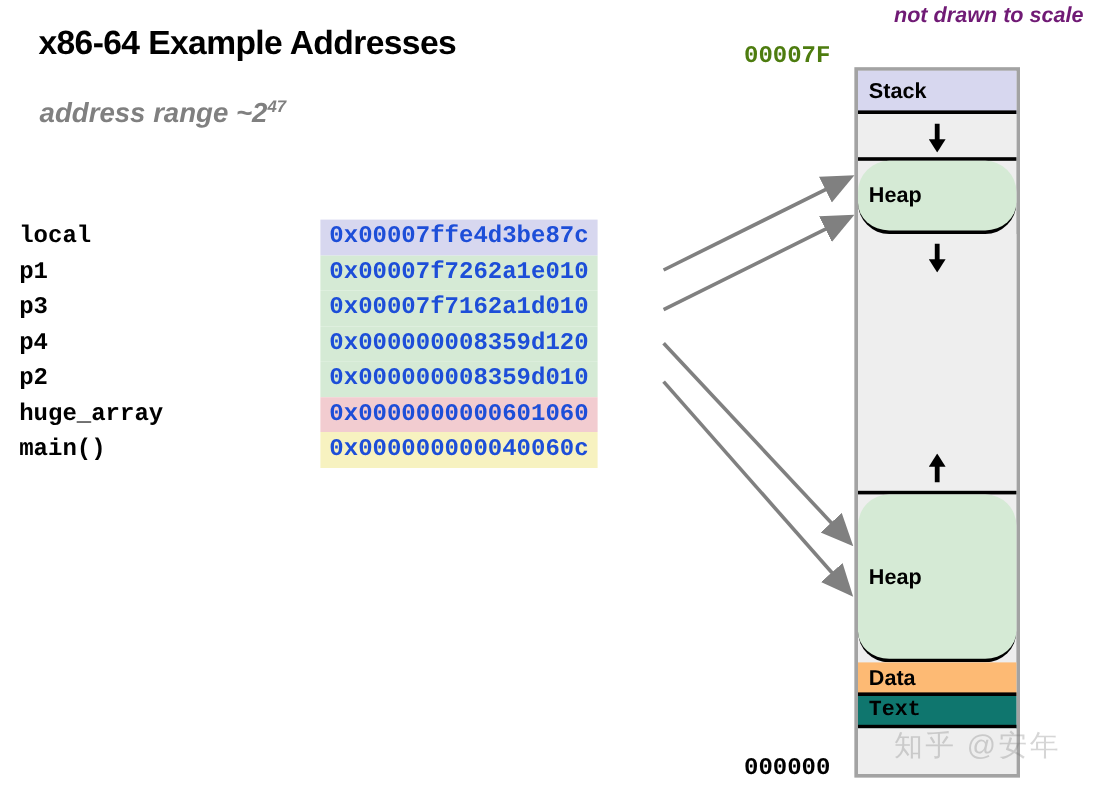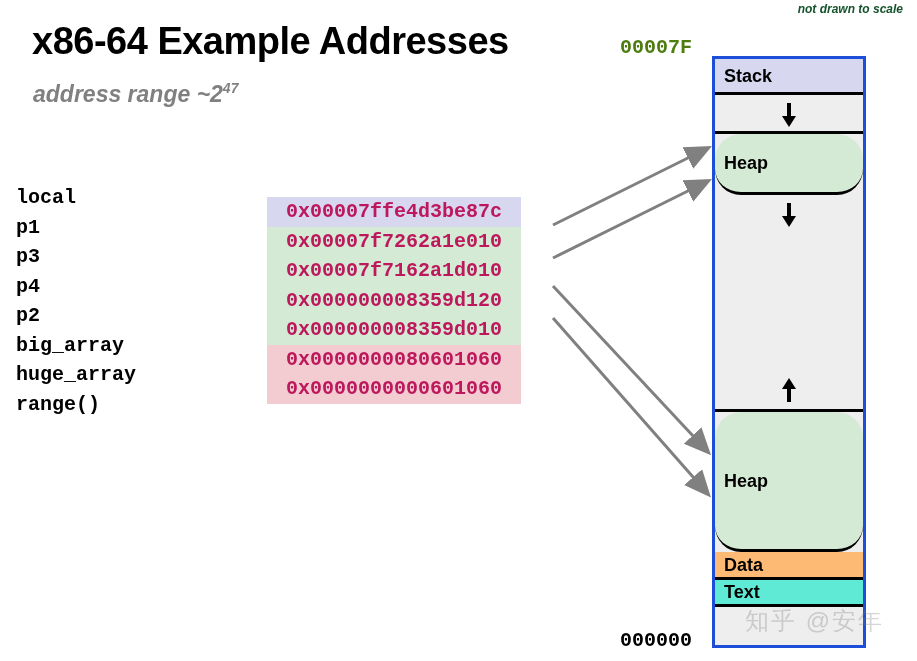--- a/index.html
+++ b/index.html
@@ -16,21 +16,21 @@
     height: 661px;
     background: #ffffff;
     overflow: hidden;
   }
 
   
   #title {
     position: absolute;
     left: 32px;
     top: 20px;
-    font-size: 38px;
+    font-size: 28px;
     font-weight: bold;
     color: #000000;
     letter-spacing: -0.5px;
     white-space: nowrap;
   }
   #subtitle {
     position: absolute;
     left: 33px;
     top: 80px;
     font-size: 23px;
@@ -62,46 +62,46 @@
     font-family: "Liberation Mono", "DejaVu Sans Mono", monospace;
     font-size: 20px;
     font-weight: bold;
     color: #000000;
     line-height: 29.5px;
     white-space: nowrap;
   }
   .var-addr {
     position: absolute;
     left: 267px;
-    top: 14px;
-    width: 254px;
+    top: 0px;
+    width: 231px;
     height: 29.5px;
     font-family: "Liberation Mono", "DejaVu Sans Mono", monospace;
     font-size: 20px;
     font-weight: bold;
-    color: #be185d;
+    color: #1d4ed8;
     line-height: 29.5px;
     text-align: center;
     white-space: nowrap;
     box-sizing: border-box;
   }
   .c-stack { background: #d7d7ef; }
   .c-heap  { background: #d5ead5; }
   .c-data  { background: #f2ccd0; }
   .c-text  { background: #f7f2c0; }
 
   
   #not-to-scale {
     position: absolute;
     right: 14px;
     top: 2px;
-    font-size: 12px;
+    font-size: 18px;
     font-weight: bold;
     font-style: italic;
-    color: #14532d;
+    color: #701a75;
     white-space: nowrap;
   }
   #label-top {
     position: absolute;
     left: 620px;
     top: 36px;
     font-family: "Liberation Mono", "DejaVu Sans Mono", monospace;
     font-size: 20px;
     font-weight: bold;
     color: #4d7c0f;
@@ -114,23 +114,23 @@
     font-family: "Liberation Mono", "DejaVu Sans Mono", monospace;
     font-size: 20px;
     font-weight: bold;
     color: #000000;
     white-space: nowrap;
   }
   #mem-diagram {
     position: absolute;
     left: 712px;
     top: 56px;
-    width: 154px;
+    width: 138px;
     height: 592px;
-    border: 3px solid #1d4ed8;
+    border: 3px solid #a3a3a3;
     box-sizing: border-box;
     background: #eeeeee;
   }
   .mem-block {
     position: absolute;
     left: 0px;
     width: 100%;
     box-sizing: border-box;
     border-bottom: 3px solid #000000;
   }
@@ -142,21 +142,21 @@
     transform: translateY(-50%);
     font-size: 18px;
     font-weight: bold;
     color: #000000;
     white-space: nowrap;
   }
   .m-stack { background: #d7d7ef; }
   .m-gap   { background: #eeeeee; }
   .m-heap  { background: #d5ead5; border-radius: 26px; }
   .m-data  { background: #fdba74; }
-  .m-text  { background: #5eead4; }
+  .m-text  { background: #0f766e; font-family: Liberation Mono, monospace; }
 
   .arrow-glyph {
     position: absolute;
     left: 50%;
     transform: translateX(-50%);
     width: 16px;
   }
 
   
   #connectors {
@@ -205,29 +205,26 @@
     </div>
     <div class="var-row">
       <div class="var-name">p4</div>
       <div class="var-addr c-heap">0x000000008359d120</div>
     </div>
     <div class="var-row">
       <div class="var-name">p2</div>
       <div class="var-addr c-heap">0x000000008359d010</div>
     </div>
     <div class="var-row">
-      <div class="var-name">big_array</div>
-      <div class="var-addr c-data">0x0000000080601060</div>
-    </div>
-    <div class="var-row">
       <div class="var-name">huge_array</div>
       <div class="var-addr c-data">0x0000000000601060</div>
     </div>
     <div class="var-row">
-      <div class="var-name">range()</div>
+      <div class="var-name">main()</div>
+      <div class="var-addr c-text">0x000000000040060c</div>
     </div>
     <div class="var-row">
     </div>
   </div>
 
   <div id="label-top">00007F</div>
   <div id="label-bottom">000000</div>
 
   <div id="mem-diagram">
 

